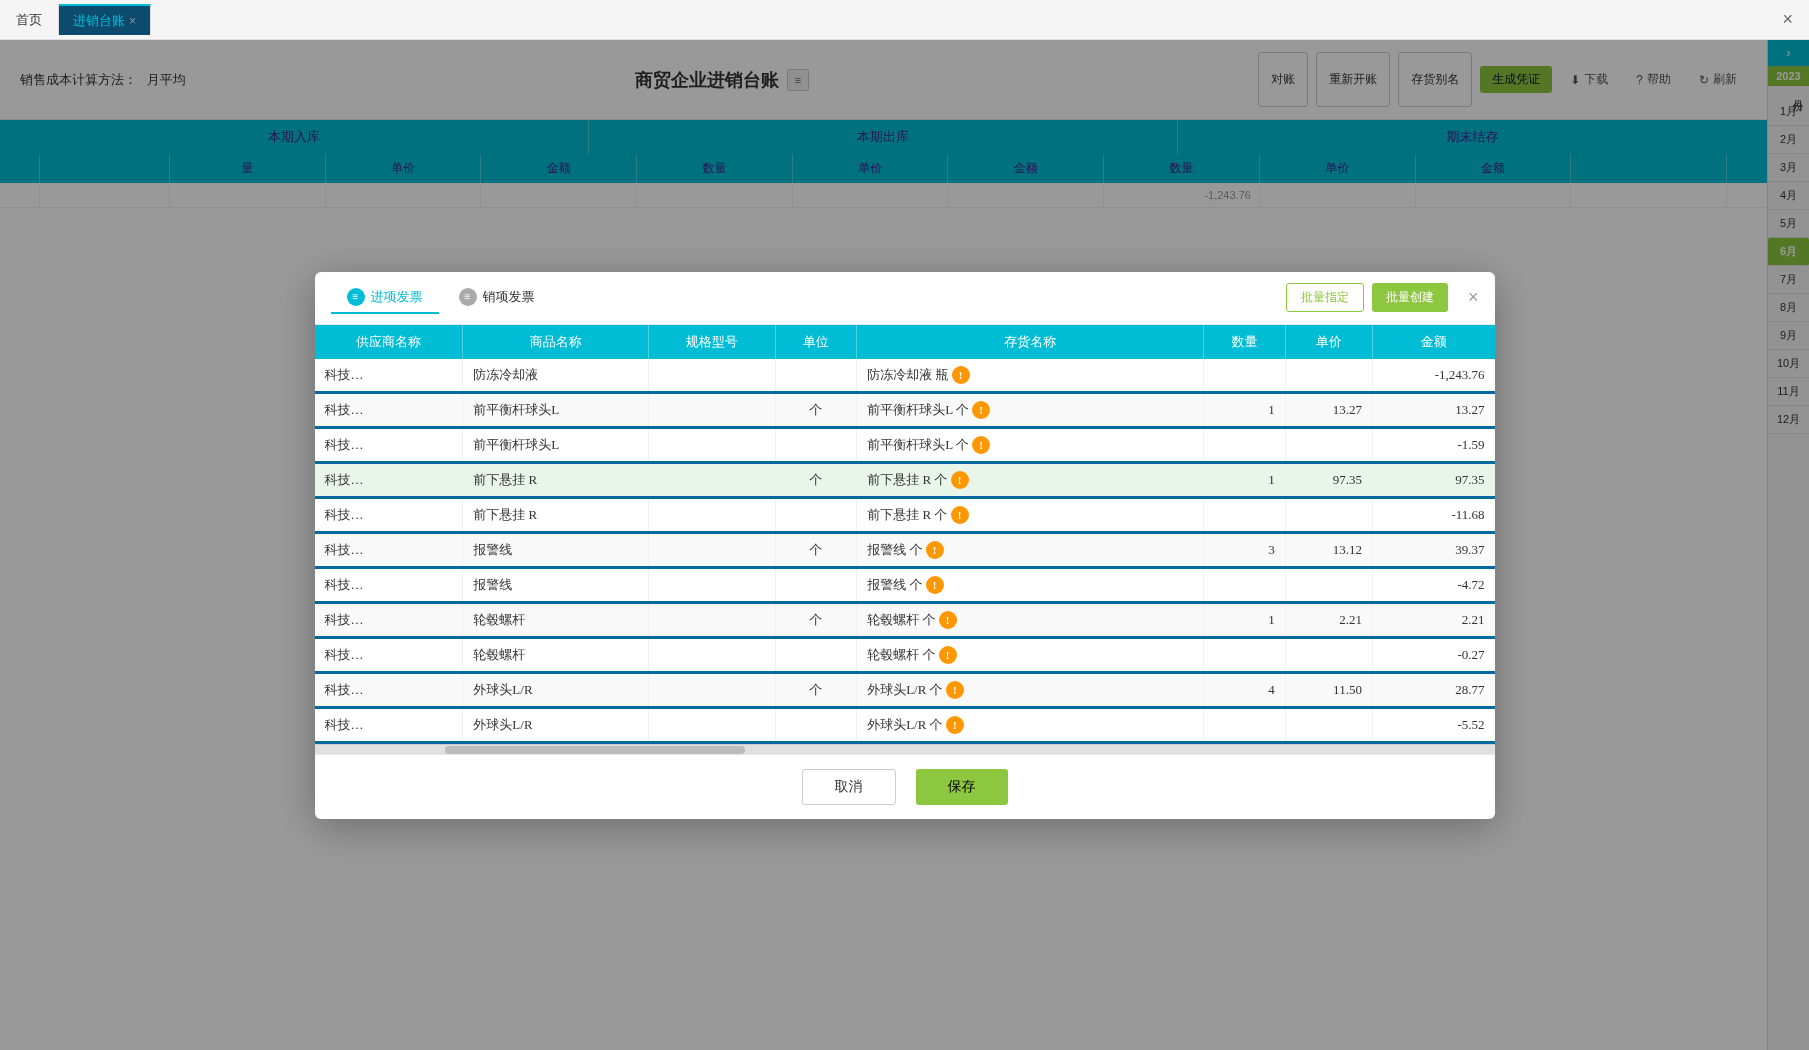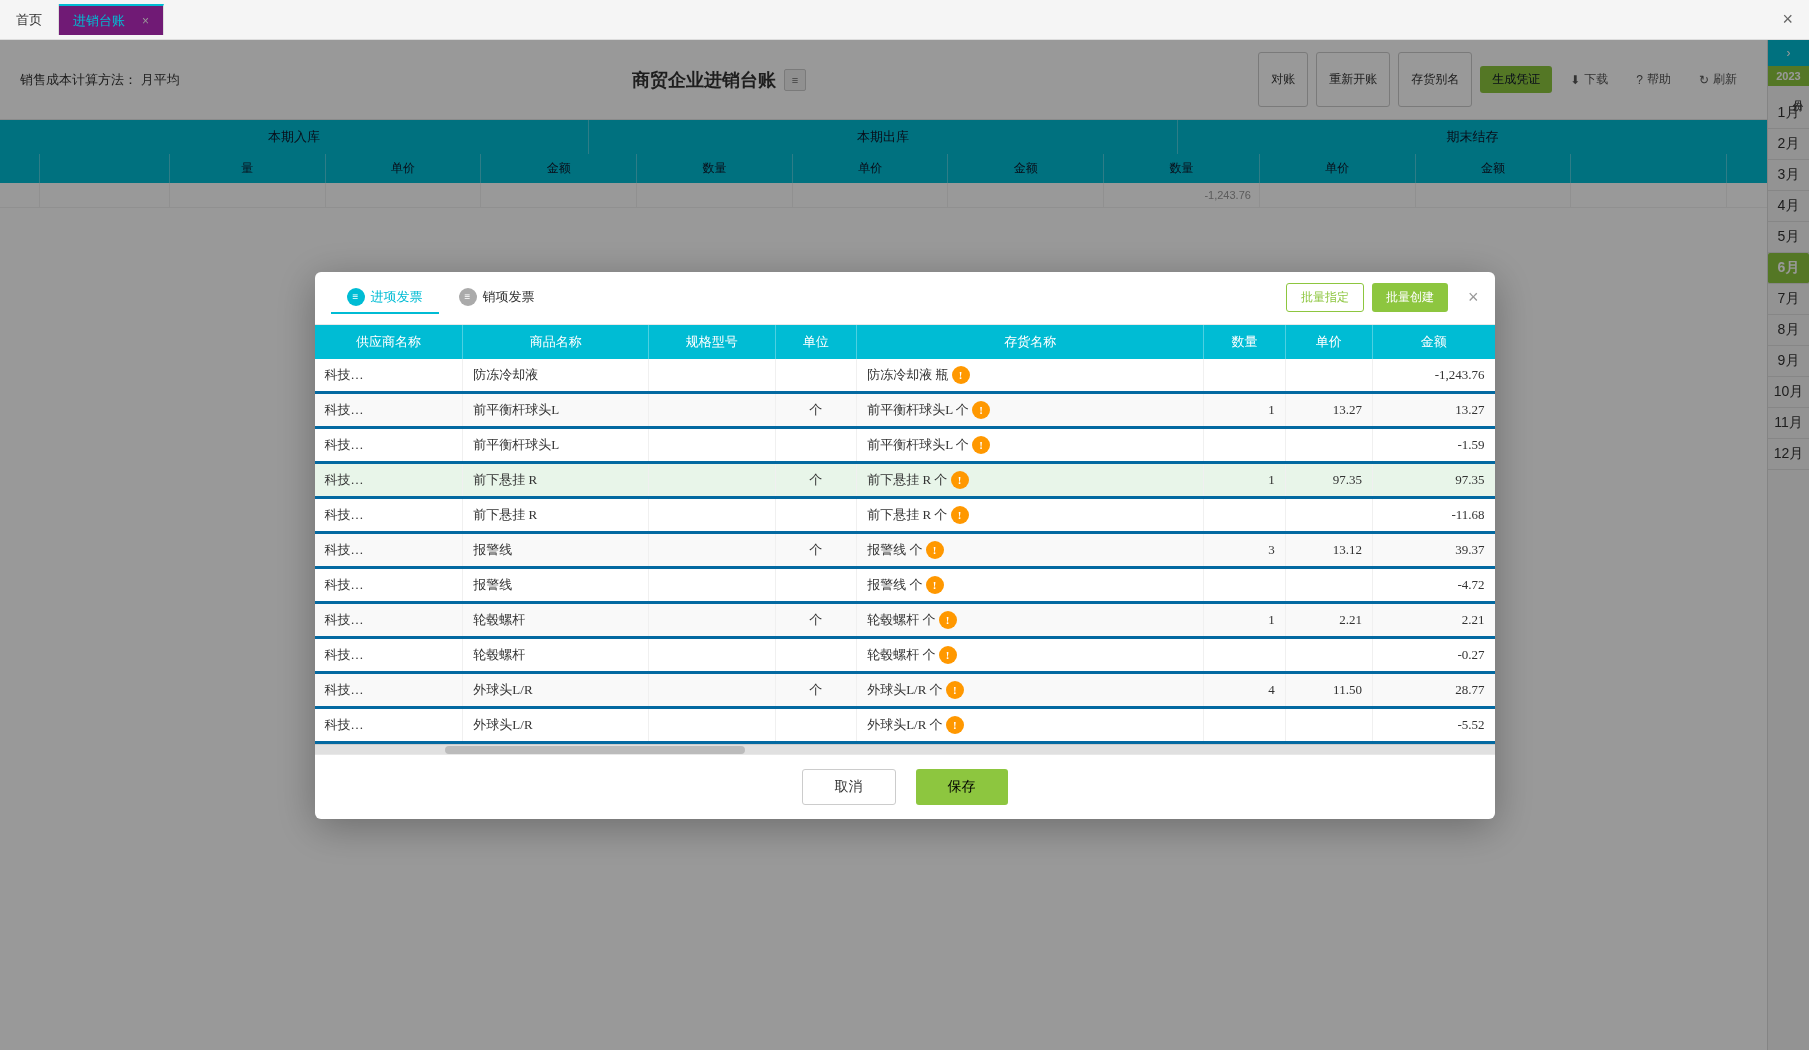--- a/index.html
+++ b/index.html
@@ -30,31 +30,31 @@
       padding: 0 16px;
       height: 100%;
       display: flex;
       align-items: center;
       font-size: 13px;
       color: #333;
       cursor: pointer;
       border-right: 1px solid #ddd;
     }
     .tab-active {
-      background: #701a75;
+      background: #0c4a6e;
       border-top: 2px solid #00bcd4;
       color: #00bcd4;
       padding: 0 14px;
       height: 100%;
       display: flex;
       align-items: center;
       font-size: 13px;
       cursor: pointer;
       border-right: 1px solid #ddd;
-      gap: 17px;
+      gap: 4px;
     }
     .tab-close {
       font-size: 12px;
       color: #999;
       cursor: pointer;
     }
     .top-bar-right {
       margin-left: auto;
       padding-right: 16px;
     }
@@ -148,21 +148,21 @@
       background: none;
       border: none;
       font-size: 12px;
       color: #555;
       cursor: pointer;
     }
 
     
     .table-header-group {
       background: #00bcd4;
-      color: #0f172a;
+      color: #4c1d95;
     }
     .header-row1 {
       display: grid;
       grid-template-columns: 1fr 1fr 1fr;
       text-align: center;
     }
     .header-row1 > div {
       padding: 8px 0;
       font-size: 13px;
       border-right: 1px solid rgba(255,255,255,0.3);
@@ -179,21 +179,21 @@
       border-right: 1px solid rgba(255,255,255,0.3);
     }
     .header-row2 > div:last-child { border-right: none; }
     .month-tab {
       width: 100%;
       padding: 6px 4px;
       text-align: center;
       border-bottom: 1px solid #e0e0e0;
       cursor: pointer;
       color: #333;
-      font-size: 14px;
+      font-size: 11px;
     }
     .month-tab.active {
       background: #8dc63f;
       color: #fff;
       font-weight: bold;
       border-radius: 2px;
     }
 
     
     .overlay {
@@ -437,21 +437,21 @@
     <button class="close-btn-top">×</button>
   </div>
 </div>
 
 <div class="main-content">
   <div class="ledger-area">
 
     <div class="toolbar">
       <div class="toolbar-left">
         <span>销售成本计算方法：</span>
-        <span style="">月平均</span>
+        <span style="margin-left:6px;">月平均</span>
       </div>
       <div class="toolbar-title">
         <span>商贸企业进销台账</span>
         <span class="doc-icon">≡</span>
       </div>
       <div class="toolbar-right">
         <button class="btn-outline">对账</button>
         <button class="btn-outline">重新开账</button>
         <button class="btn-outline">存货别名</button>
         <button class="btn-green">生成凭证</button>

